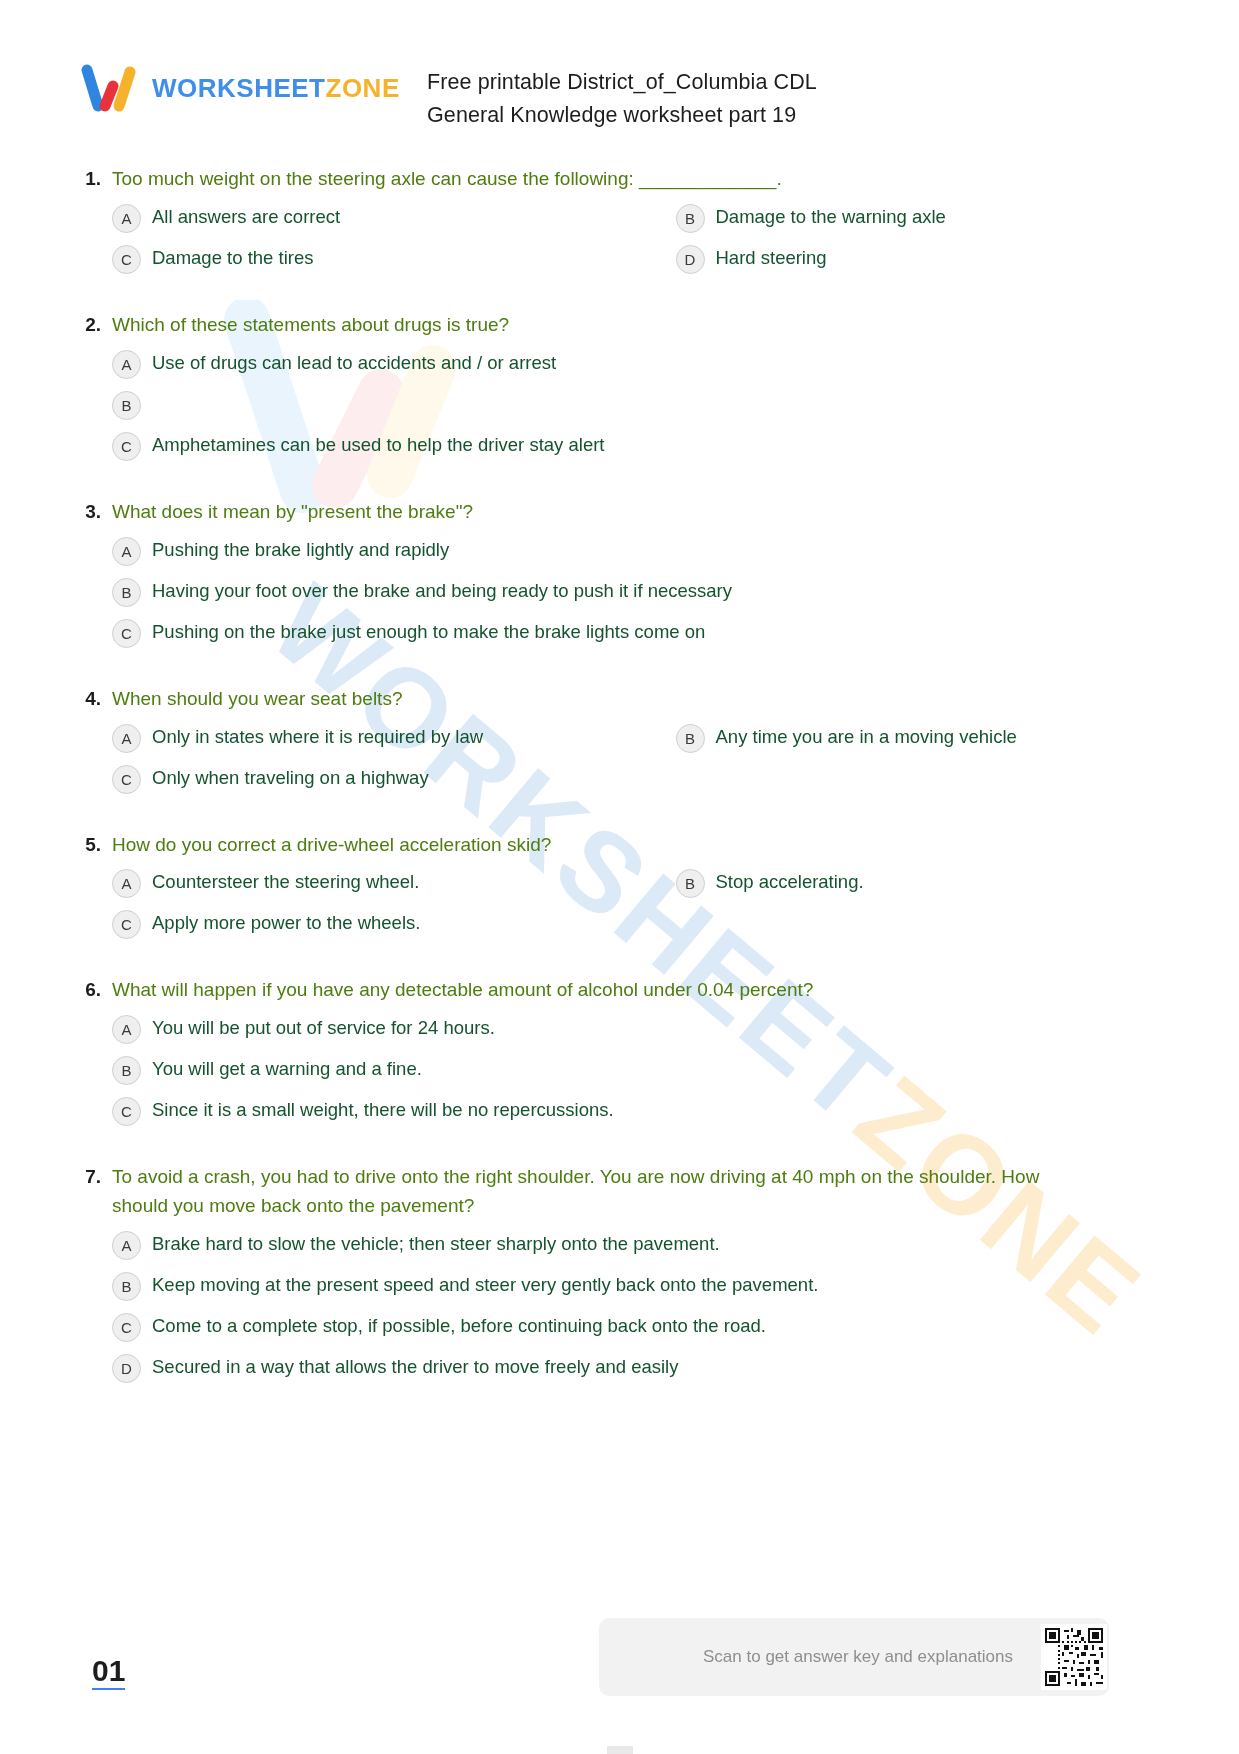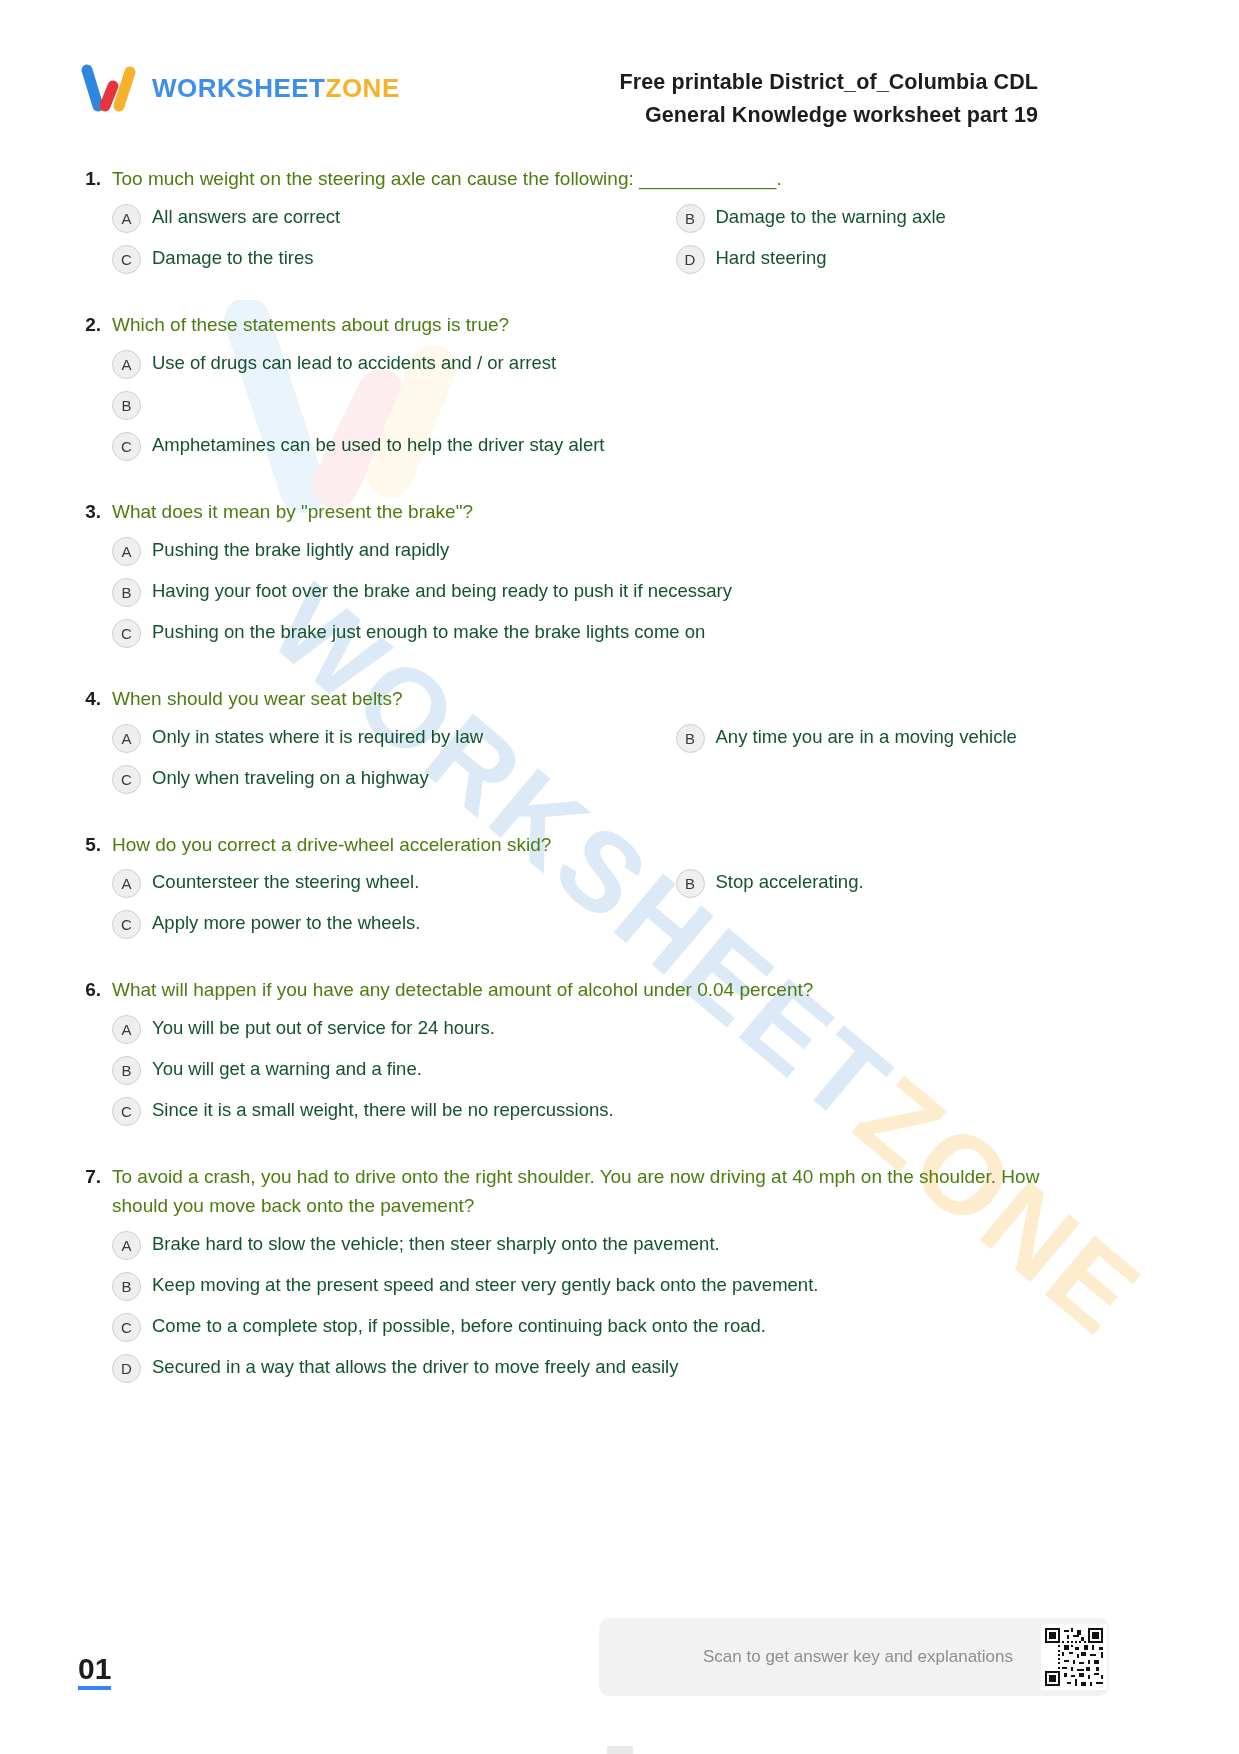--- a/index.html
+++ b/index.html
@@ -72,26 +72,26 @@
   .logo-word {
     font-size: 26px;
     font-weight: 700;
     letter-spacing: .5px;
   }
   .logo-word .w1 { color: #3f8eea; }
   .logo-word .w2 { color: #f5b32b; }
 
   .doc-title {
     position: absolute;
-    left: 438px;
+    left: 427px;
     top: 14px;
     width: 600px;
-    text-align: right;
+    text-align: left;
     font-size: 21.5px;
-    font-weight: 700;
+    font-weight: 400;
     line-height: 1.55;
     color: #1d1d1d;
     letter-spacing: .1px;
   }
 
   
   .content {
     position: absolute;
     left: 0; right: 0;
     top: 165px;
@@ -162,26 +162,26 @@
   
   .footer {
     position: absolute;
     left: 0; right: 0;
     bottom: 58px;
     height: 100px;
     z-index: 3;
   }
   .page-num {
     position: absolute;
-    left: 78px;
+    left: 92px;
     bottom: 6px;
     font-size: 30px;
     font-weight: 700;
     color: #1d1d1d;
-    border-bottom: 4px solid #3b82f6;
+    border-bottom: 2px solid #3b82f6;
     padding-bottom: 2px;
     line-height: 1;
   }
   .scan-box {
     position: absolute;
     right: 130px;
     bottom: 0;
     width: 510px;
     height: 78px;
     background: #f2f2f2;

